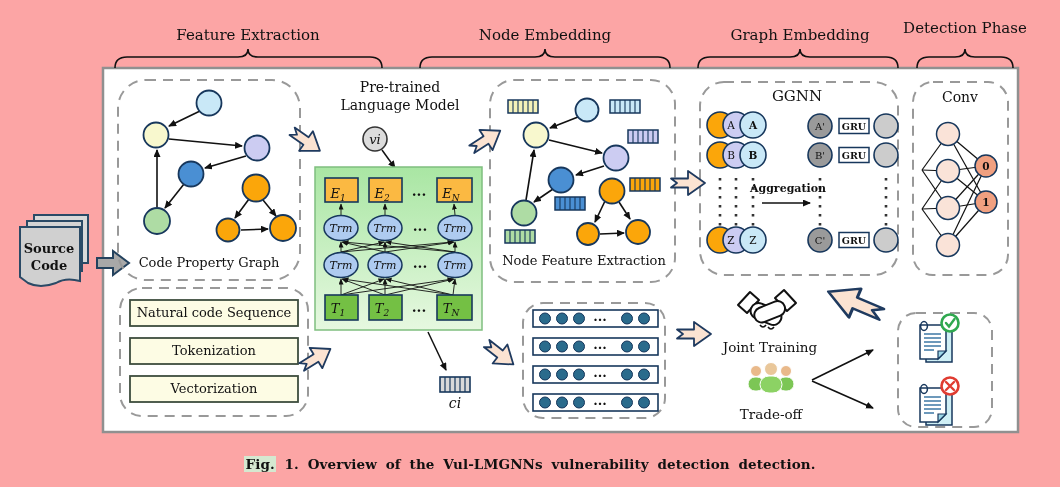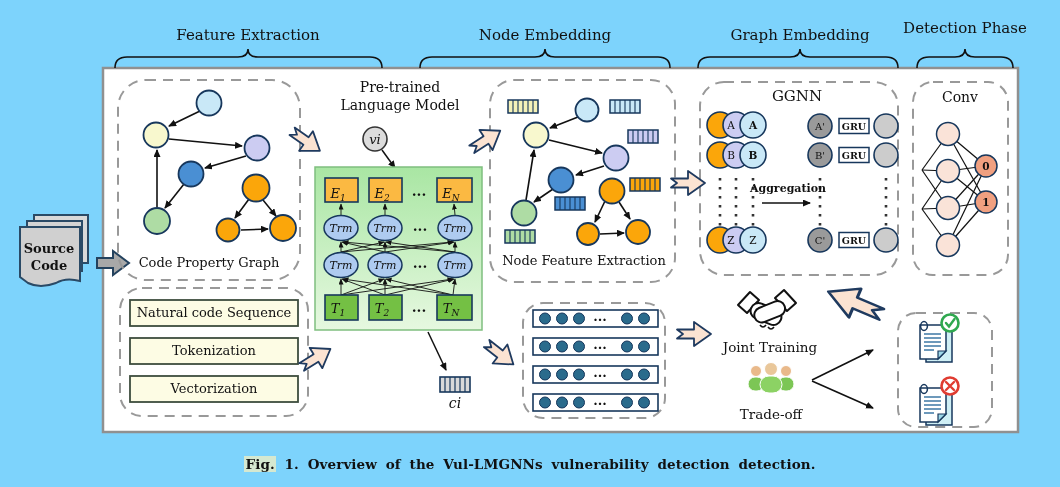--- a/index.html
+++ b/index.html
@@ -1,16 +1,16 @@
 <!DOCTYPE html>
 <html><head>
 <meta charset="utf-8">
 <style>
   html,body{margin:0;padding:0;background:#fff;}
-  .page{position:relative;width:1060px;height:487px;background:#7dd3fc;overflow:hidden;
+  .page{position:relative;width:1060px;height:487px;background:#fca5a5;overflow:hidden;
         font-family:"DejaVu Serif", serif;}
   .diagram-svg{position:absolute;left:0;top:0;}
   .caption{position:absolute;left:0;right:0;top:456px;text-align:center;
            font-family:"DejaVu Serif", serif;font-weight:bold;font-size:13.5px;color:#111;
            word-spacing:4px;letter-spacing:.1px;}
   .caption .fig-hl{background:#d5e8d0;padding:0 1px;}
   text{font-family:"DejaVu Serif", serif;fill:#111;}
   .sec-label{font-size:15px;}
   .box-label{font-size:13px;}
   .math{font-style:italic;}

